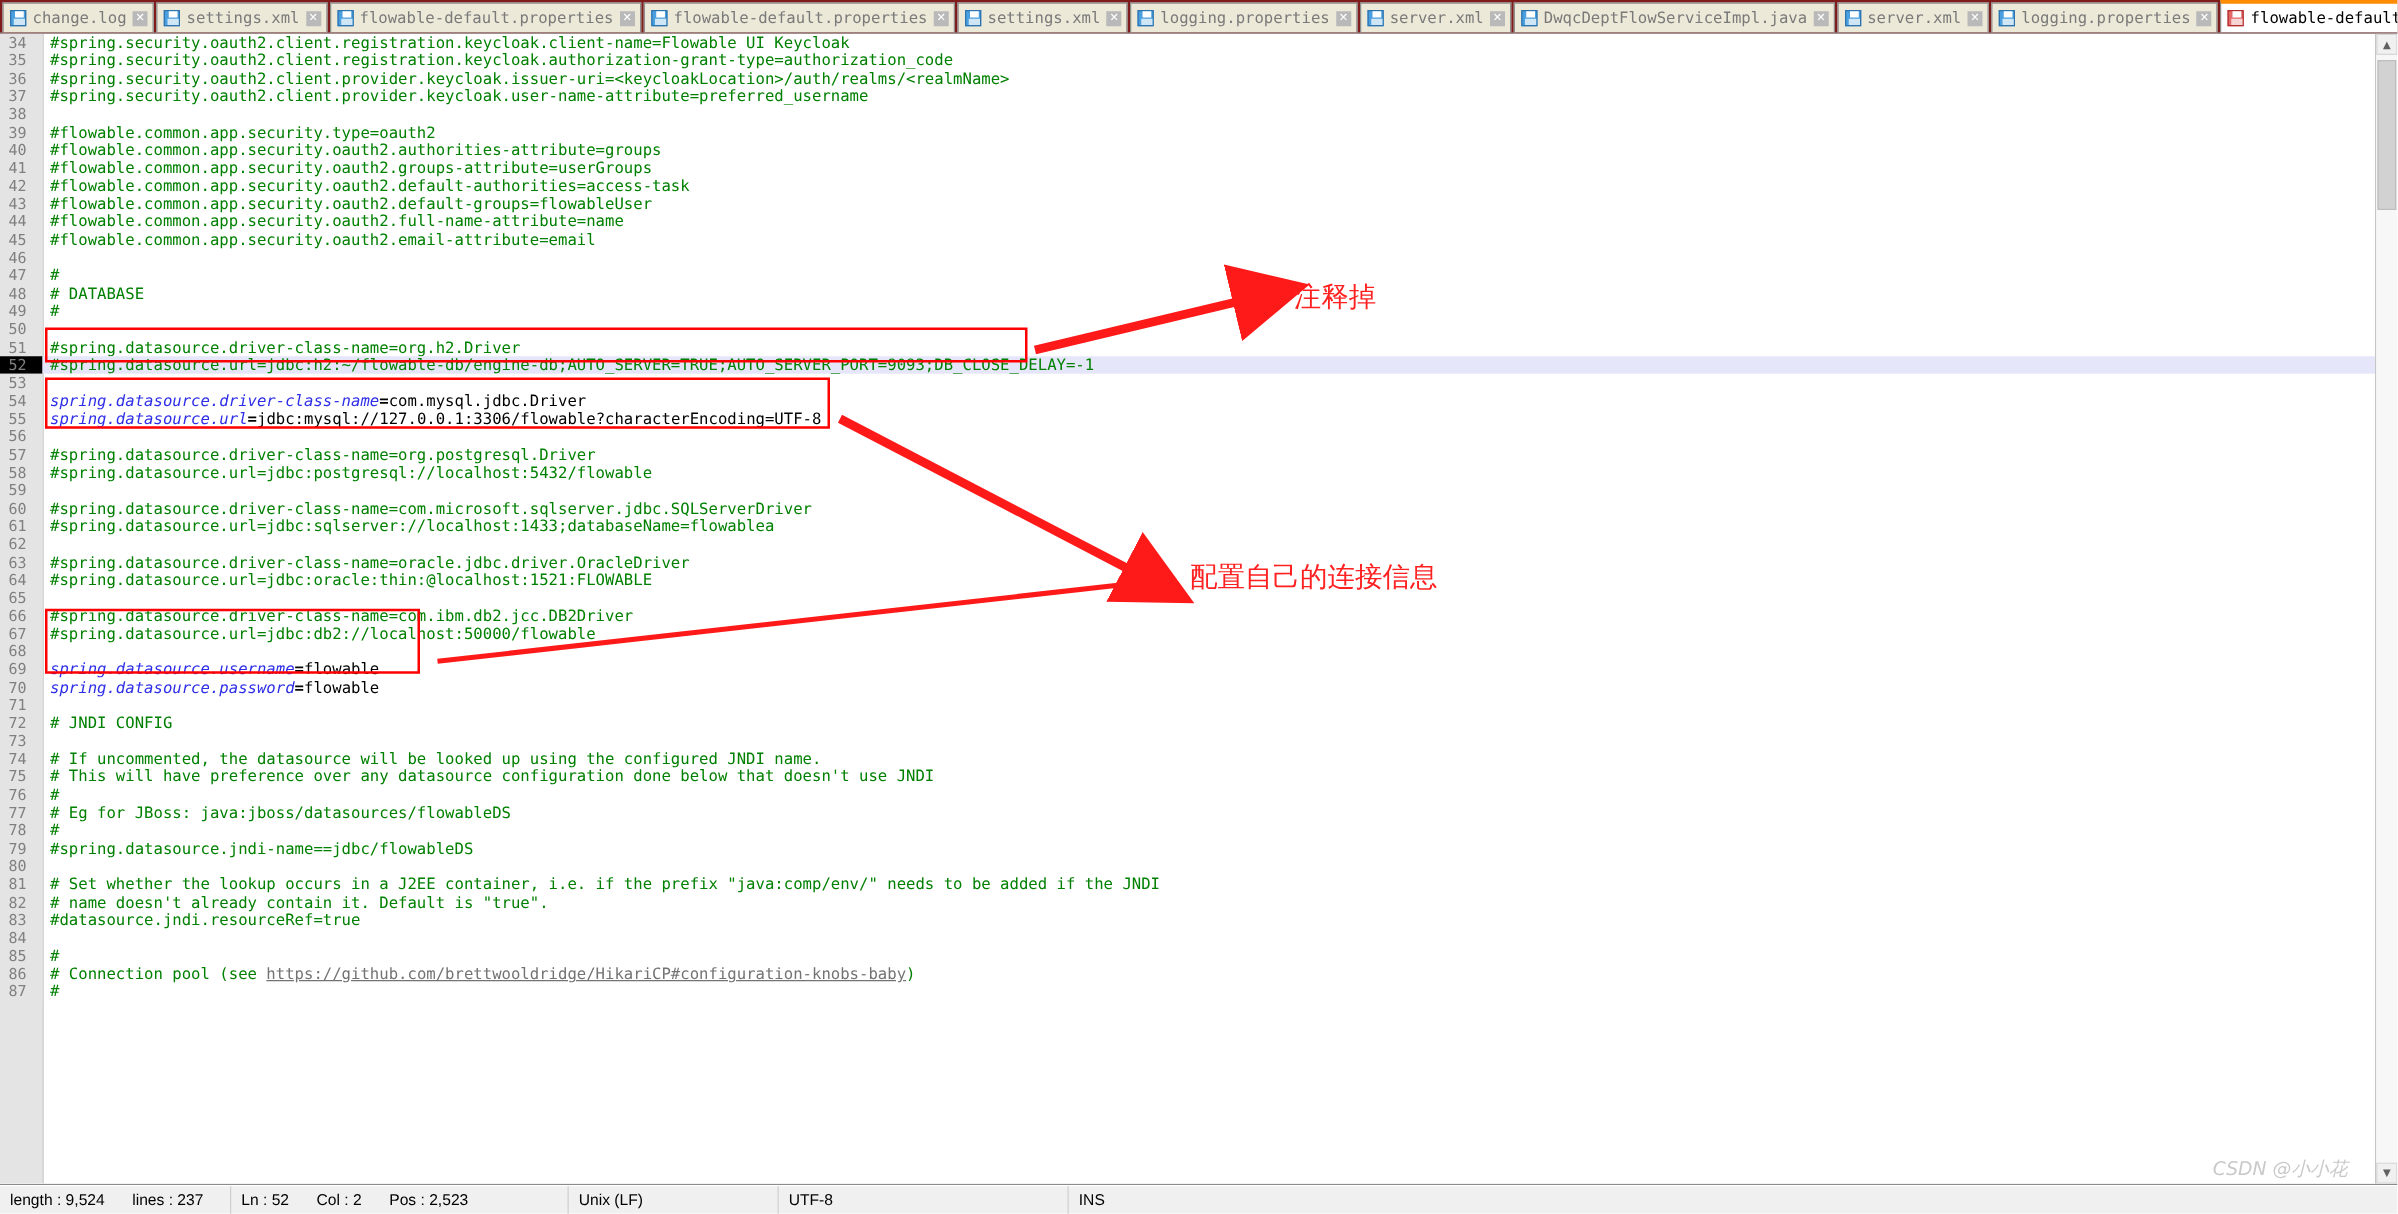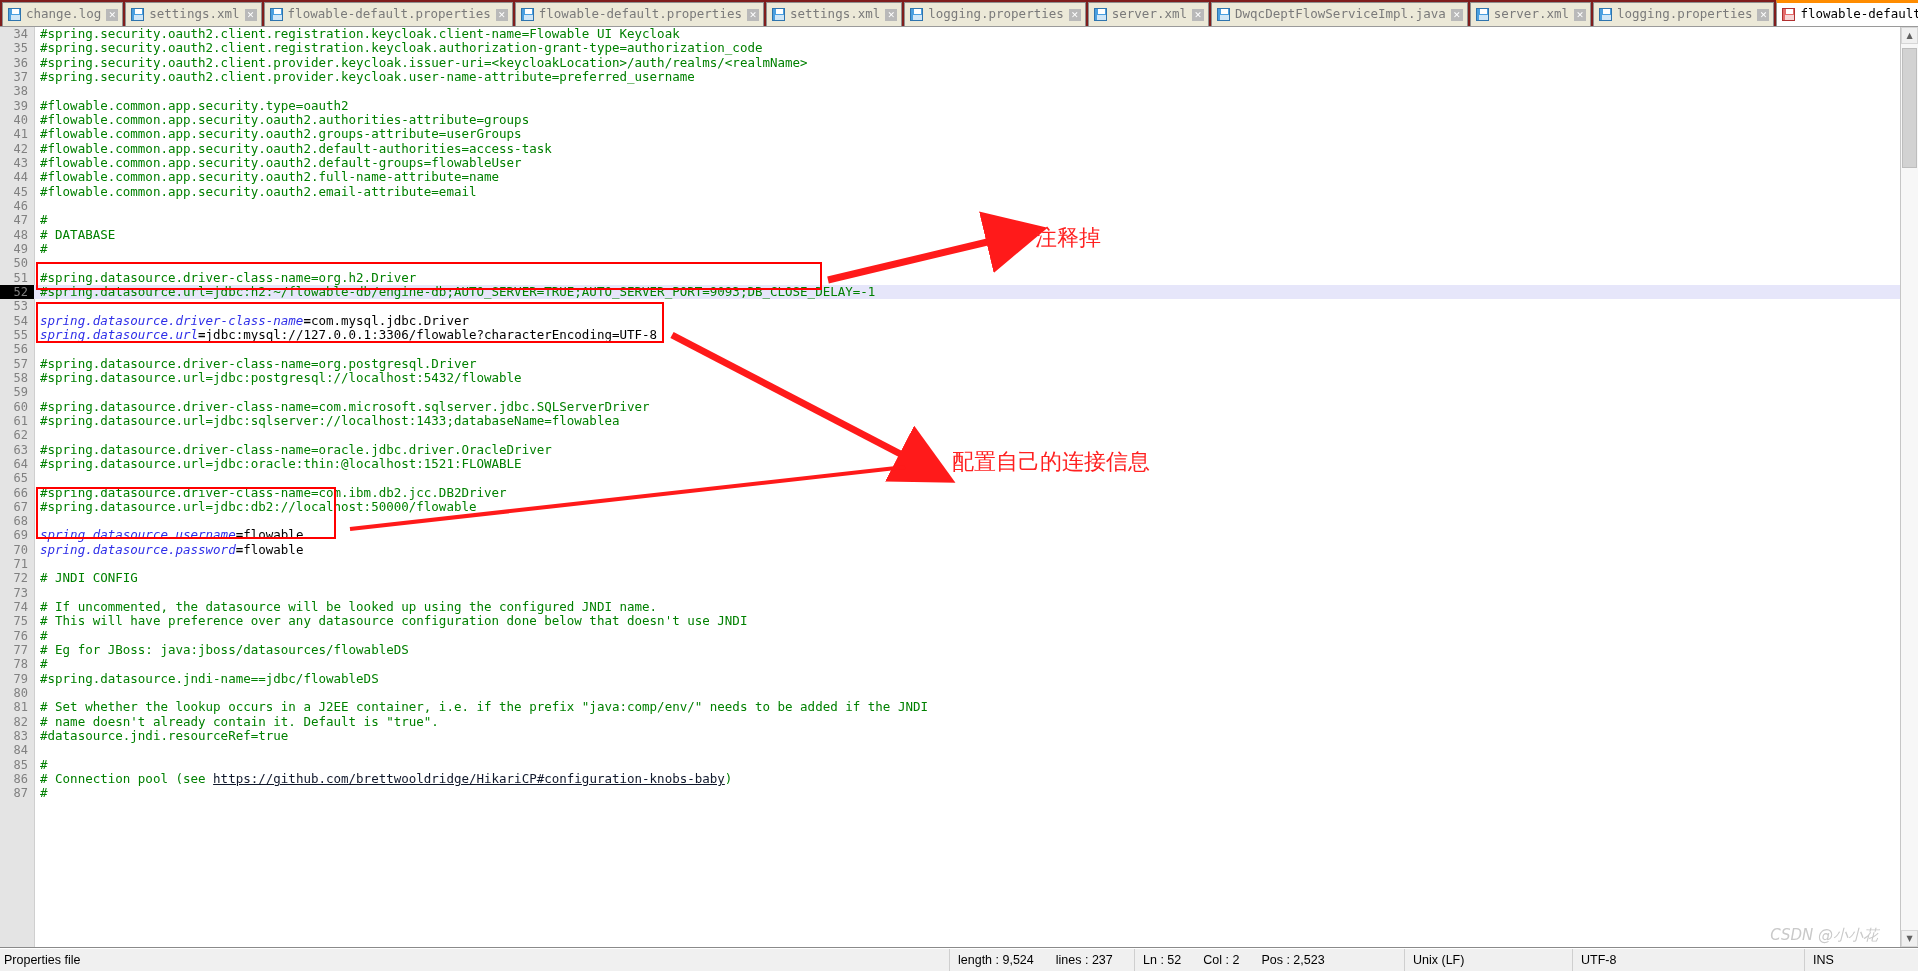--- a/index.html
+++ b/index.html
@@ -122,42 +122,42 @@
     display: flex;
     height: 14.33px;
     align-items: center;
     position: relative;
   }
   .row.cur .txt { background: #e6e6fa; }
   .row.cur .gut { background: #000000; }
   .gut {
     width: 34px;
     flex: 0 0 34px;
-    text-align: right;
+    text-align: center;
     padding-right: 6px;
     box-sizing: border-box;
     color: #808080;
     background: #e4e4e4;
     font-size: 12px;
     height: 14.33px;
     line-height: 14.33px;
     user-select: none;
   }
   .txt {
     padding-left: 6px;
     height: 14.33px;
     line-height: 14.33px;
     flex: 1 1 auto;
     color: #000000;
   }
   .cmt { color: #008000; }
   .key { color: #2e2ee8; font-style: italic; }
   .eq  { color: #000000; font-weight: bold; }
   .val { color: #000000; }
-  .lnk { color: #0f172a; text-decoration: underline; }
+  .lnk { color: #737373; text-decoration: underline; }
 
   
   .gutter-strip {
     position: absolute;
     left: 0; top: 0; bottom: 0;
     width: 34px;
     background: #e4e4e4;
     border-right: 1px solid #cfcfcf;
     z-index: 0;
     pointer-events: none;
@@ -352,21 +352,20 @@
       <div class="sb-track">
         <div class="sb-thumb"></div>
       </div>
       <div class="sb-arrow">▼</div>
     </div>
   </div>
 
   <div class="watermark">CSDN @小小花</div>
 
   <div class="statusbar">
-    <div class="st-cell st-doc">Properties file</div>
     <div class="st-cell st-len">
       <span class="st-sub">length : 9,524</span><span>lines : 237</span>
     </div>
     <div class="st-cell st-pos">
       <span class="st-sub">Ln : 52</span><span class="st-sub">Col : 2</span><span>Pos : 2,523</span>
     </div>
     <div class="st-cell st-eol">Unix (LF)</div>
     <div class="st-cell st-enc">UTF-8</div>
     <div class="st-cell st-ins">INS</div>
   </div>

